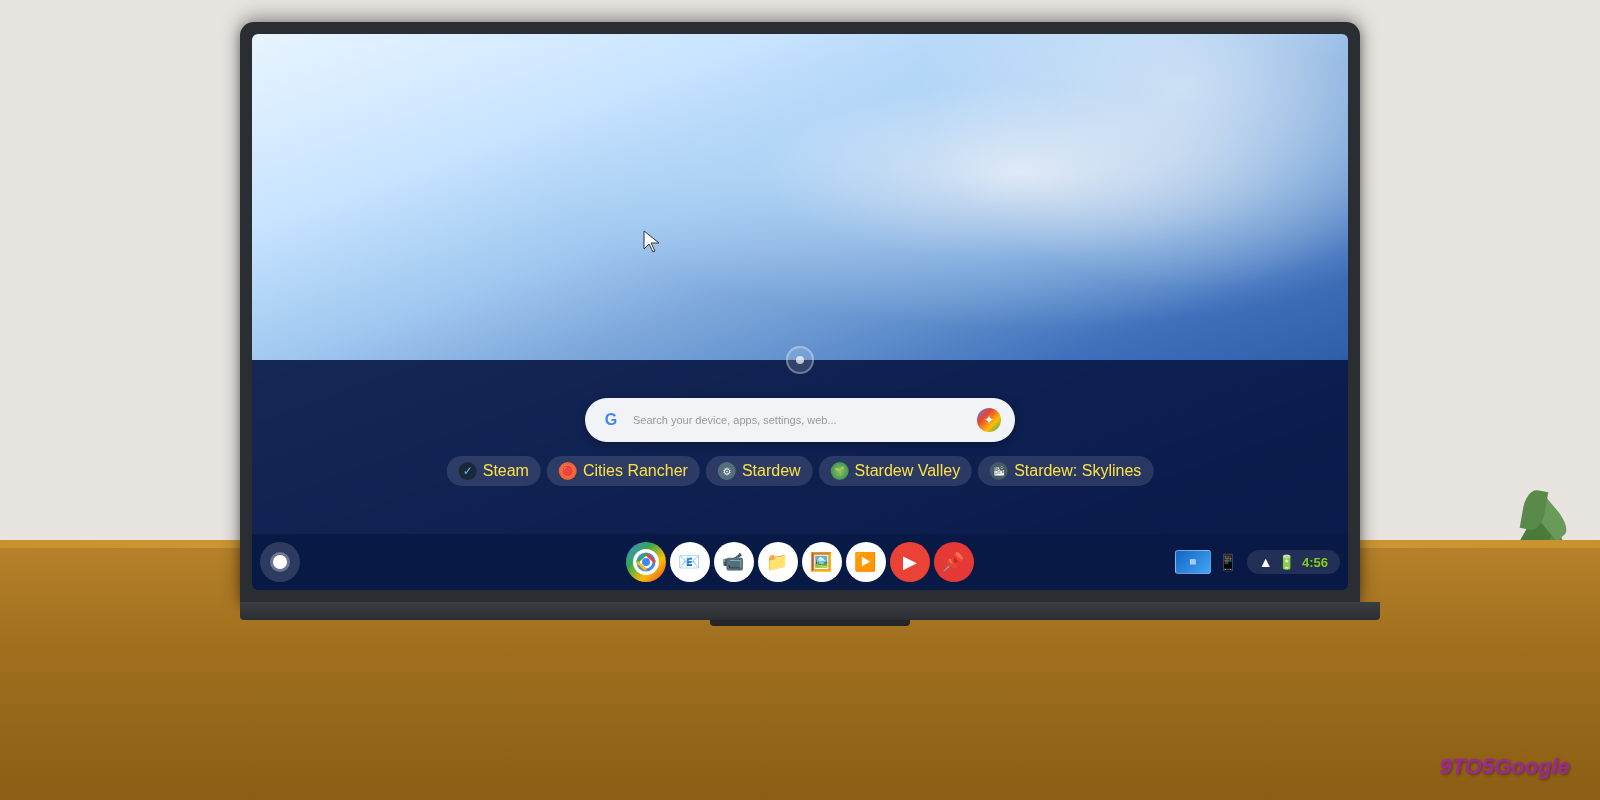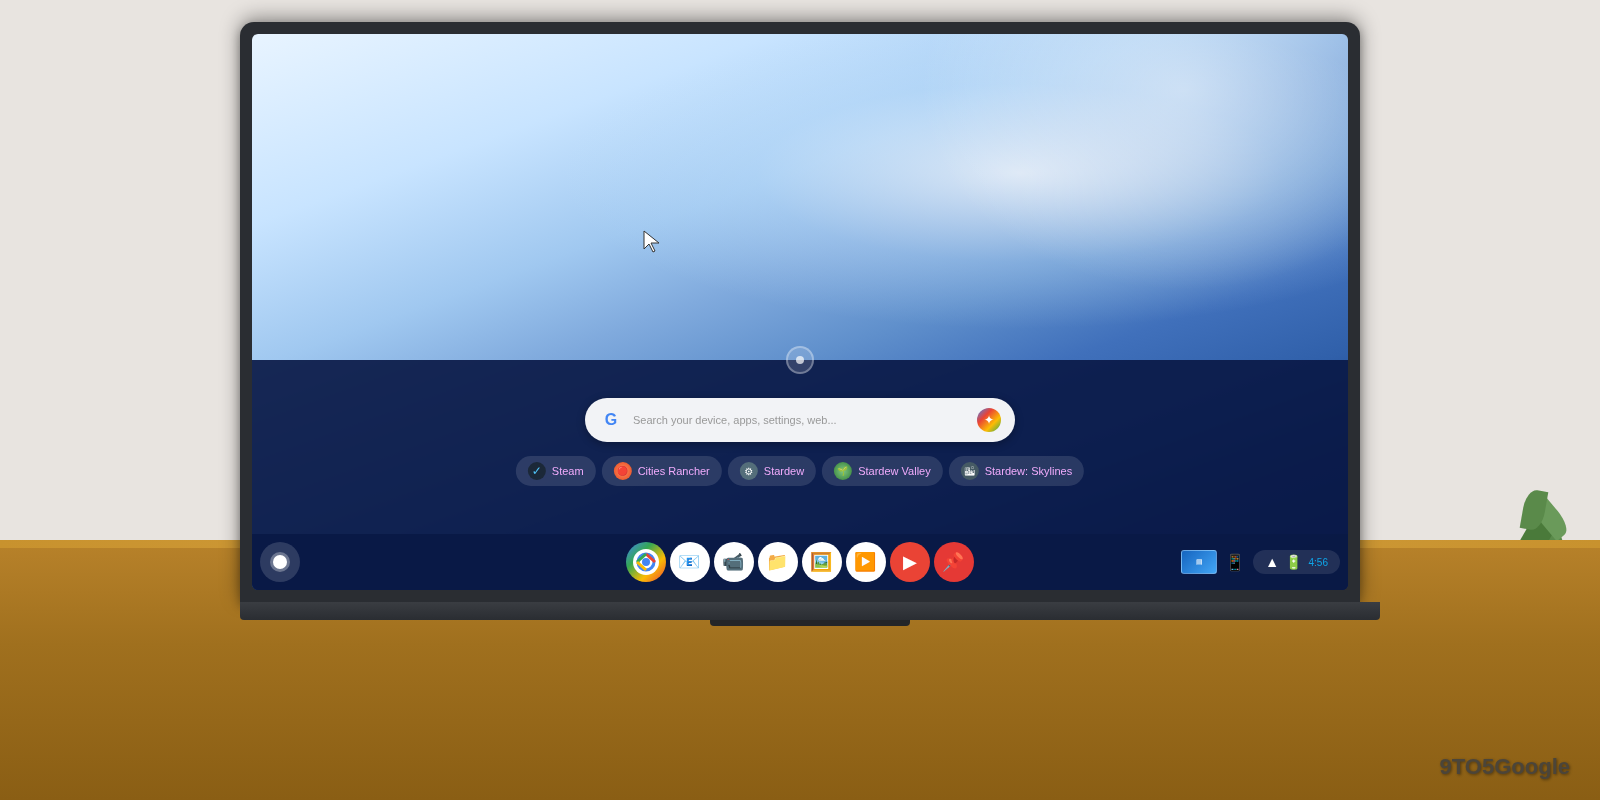--- a/index.html
+++ b/index.html
@@ -241,22 +241,22 @@
       height: 18px;
       border-radius: 50%;
       display: flex;
       align-items: center;
       justify-content: center;
       font-size: 10px;
       color: white;
       flex-shrink: 0;
     }
     .recent-app-label {
-      color: #f0abfc;
-      font-size: 11px;
+      color: #fde047;
+      font-size: 16px;
       white-space: nowrap;
     }
 
     
     .taskbar {
       position: absolute;
       bottom: 0;
       left: 0;
       right: 0;
       height: 56px;
@@ -324,45 +324,46 @@
       background: rgba(255,255,255,0.1);
       border-radius: 20px;
       padding: 4px 12px;
       cursor: pointer;
     }
     .tray-icon {
       font-size: 14px;
       color: white;
     }
     .tray-time {
-      color: #0ea5e9;
-      font-size: 10px;
-      font-weight: 400;
+      color: #84cc16;
+      font-size: 13px;
+      font-weight: 700;
     }
 
     
     .cursor {
       position: absolute;
       top: 195px;
       left: 390px;
       width: 20px;
       height: 24px;
       z-index: 100;
       pointer-events: none;
     }
 
     
     .watermark {
       position: absolute;
       bottom: 20px;
       right: 30px;
-      color: #404040;
+      color: #a21caf;
       font-size: 22px;
       font-weight: 700;
       opacity: 0.85;
+      font-style: italic;
       text-shadow: 1px 1px 3px rgba(0,0,0,0.5);
       z-index: 200;
     }
 
     
     .icon-chrome { background: linear-gradient(135deg, #4285f4, #34a853, #fbbc04, #ea4335); }
 
     .recent-app-steam .recent-app-icon { background: #1b2838; }
     .recent-app-slime .recent-app-icon { background: radial-gradient(#ff8a65, #e64a19); }
     .recent-app-settings .recent-app-icon { background: #607d8b; }

